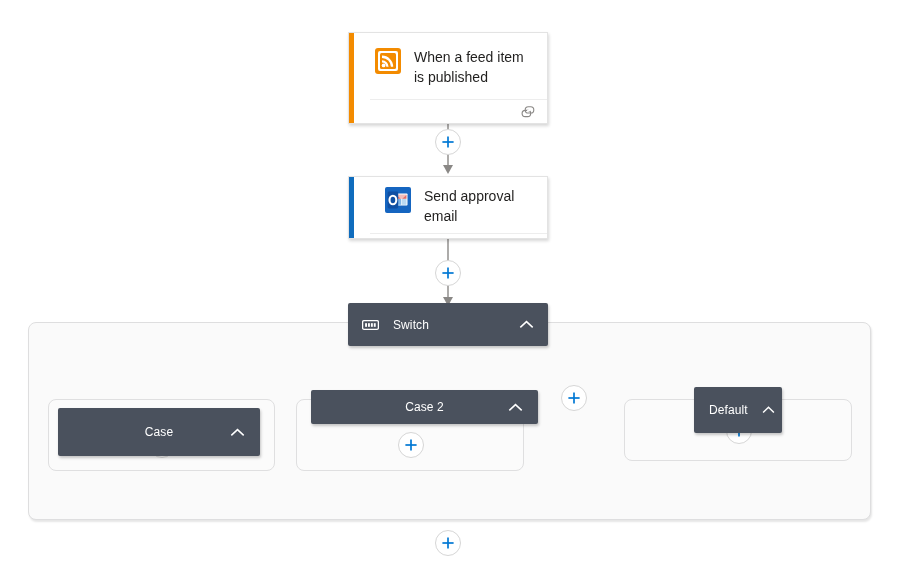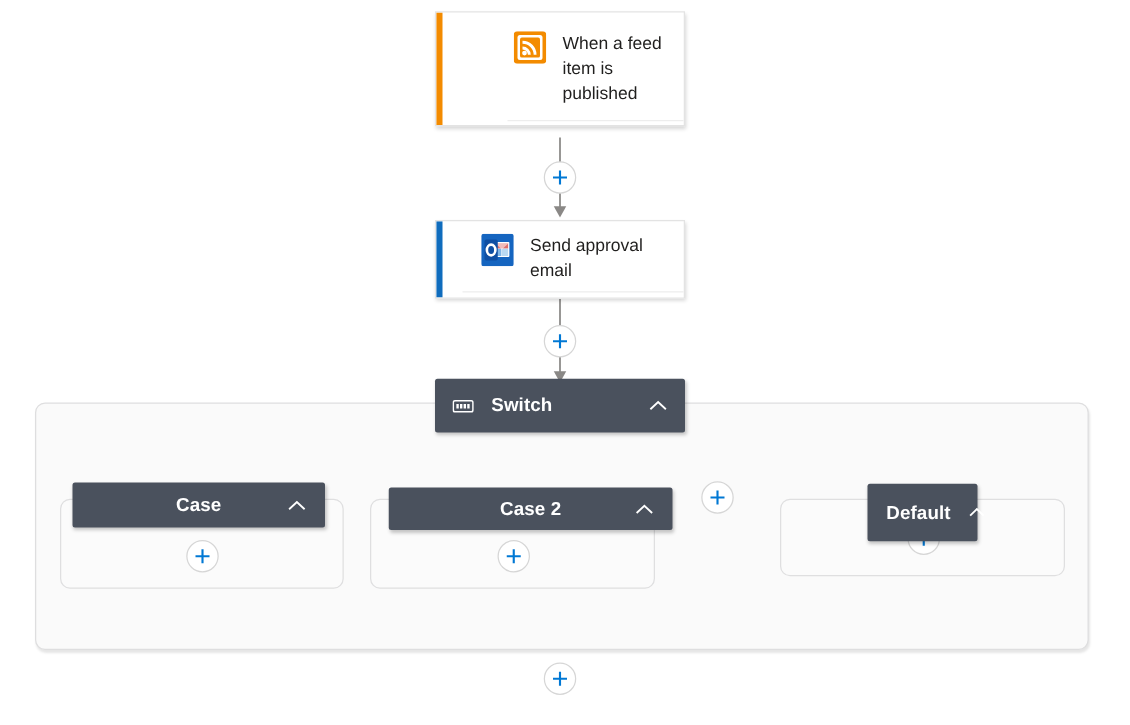--- a/index.html
+++ b/index.html
@@ -51,22 +51,22 @@
     position: absolute;
     background: #4a515d;
     color: #ffffff;
     box-sizing: border-box;
     display: flex;
     align-items: center;
     box-shadow: 1px 2px 3px rgba(0,0,0,0.22);
     border-radius: 2px;
   }
   .dark-header .hdr-title {
-    font-size: 15px;
-    font-weight: bold;
+    font-size: 12px;
+    font-weight: normal;
     letter-spacing: .1px;
     white-space: nowrap;
   }
   .dark-header .chevron {
     margin-left: auto;
     display: flex;
     align-items: center;
   }
 
   
@@ -174,21 +174,21 @@
     <line x1="448" y1="239" x2="448" y2="302" stroke="#8a8886" stroke-width="1.4"></line>
     <polygon points="443,297 453,297 448,306" fill="#8a8886"></polygon>
 
     <path d="M448,346 C420,372 300,352 205,364 C175,368 160,378 158,390" stroke="#8a8886" stroke-width="1.4" fill="none"></path>
 
     <path d="M448,346 C436,364 420,368 412,378 C407,384 410,386 410,390" stroke="#8a8886" stroke-width="1.4" fill="none"></path>
 
     <path d="M448,346 C478,372 600,352 692,364 C722,368 737,378 739,386" stroke="#8a8886" stroke-width="1.4" fill="none"></path>
   </svg>
 
-  <div class="card" style="left:348px; top:9px; width:200px; height:92px;padding-left:36px;">
+  <div class="card" style="left:348px; top:32px; width:200px; height:92px;">
     <div class="accent" style="background:#f38b00;"></div>
     <div class="card-body">
       <div class="card-icon">
         <svg width="26" height="26" viewBox="0 0 26 26">
           <rect x="0" y="0" width="26" height="26" rx="3" fill="#f38b00"></rect>
           <rect x="3" y="3" width="20" height="20" rx="2" fill="#ffffff"></rect>
           <rect x="5" y="5" width="16" height="16" rx="1.5" fill="#f38b00"></rect>
           <circle cx="8.6" cy="17.4" r="1.9" fill="#ffffff"></circle>
           <path d="M7,12.2 a6.6,6.6 0 0 1 6.6,6.6 h-2.3 a4.3,4.3 0 0 0 -4.3,-4.3 z" fill="#ffffff"></path>
           <path d="M7,7.6 a11.2,11.2 0 0 1 11.2,11.2 h-2.3 a8.9,8.9 0 0 0 -8.9,-8.9 z" fill="#ffffff"></path>
@@ -292,21 +292,21 @@
       </svg>
     </span>
     <span class="hdr-title">Switch</span>
     <span class="chevron">
       <svg width="15" height="9" viewBox="0 0 15 9">
         <polyline points="1.3,7.4 7.5,1.6 13.7,7.4" fill="none" stroke="#ffffff" stroke-width="1.5"></polyline>
       </svg>
     </span>
   </div>
 
-  <div class="dark-header case-header" style="left:58px; top:386px; width:202px; height:36px;">
+  <div class="dark-header case-header" style="left:58px; top:408px; width:202px; height:48px;">
     <span class="hdr-title">Case</span>
     <span class="chevron">
       <svg width="15" height="9" viewBox="0 0 15 9">
         <polyline points="1.3,7.4 7.5,1.6 13.7,7.4" fill="none" stroke="#ffffff" stroke-width="1.5"></polyline>
       </svg>
     </span>
   </div>
 
   <div class="dark-header case-header" style="left:311px; top:390px; width:227px; height:34px;">
     <span class="hdr-title">Case 2</span>

